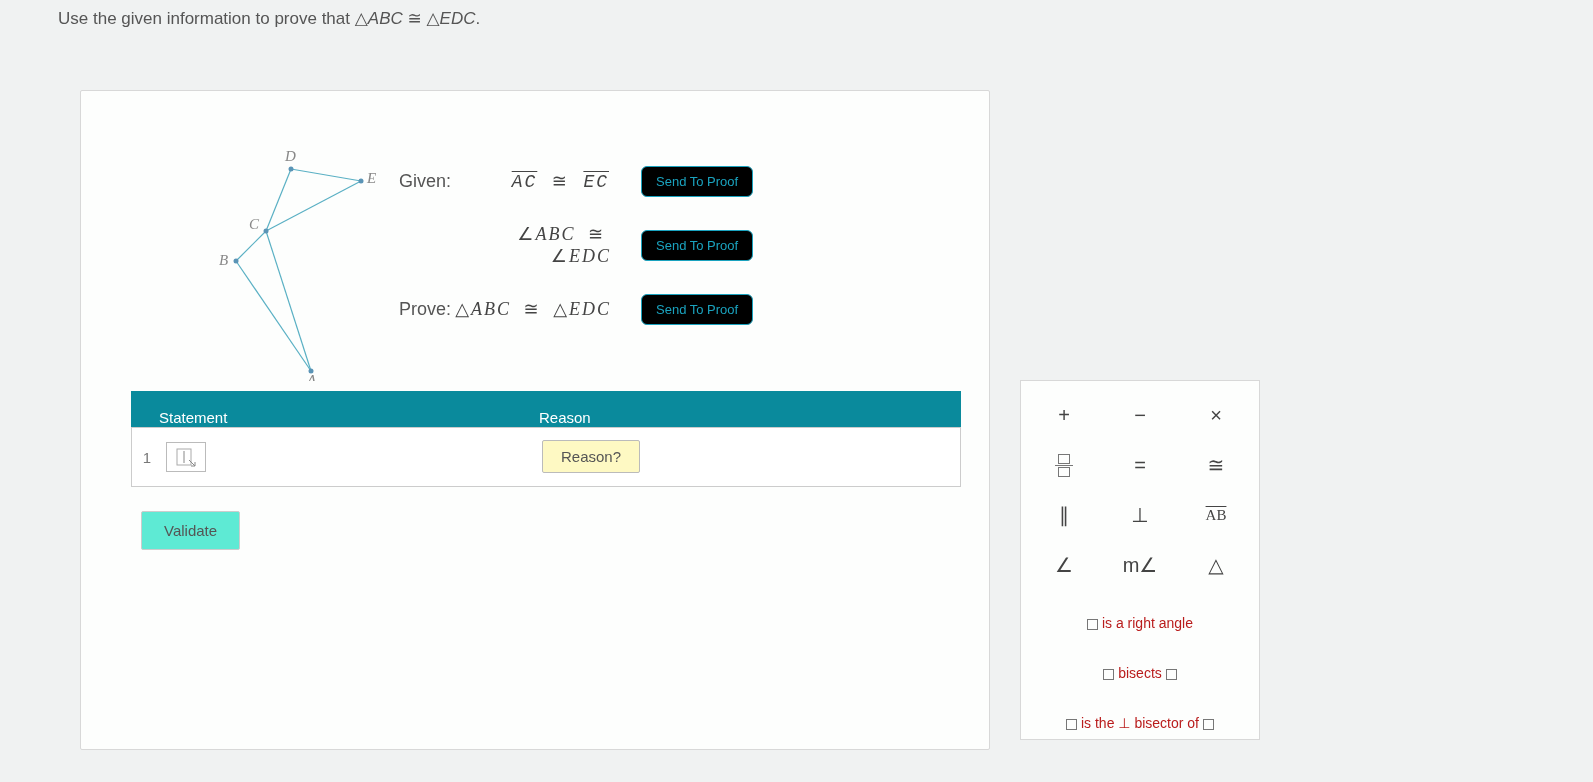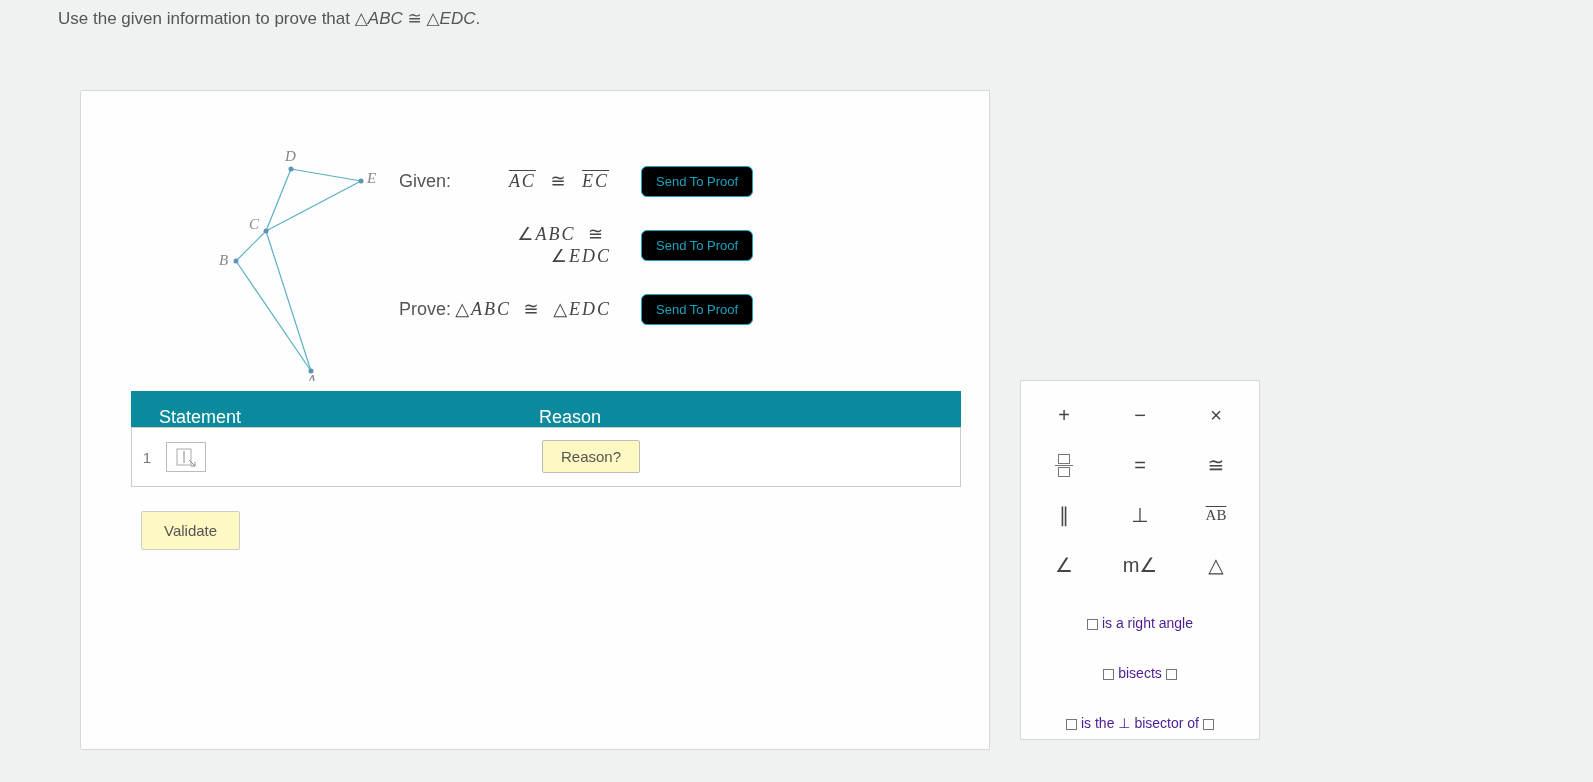--- a/index.html
+++ b/index.html
@@ -52,21 +52,21 @@
   color:#444;
 }
 .given-row {
   display: flex;
   align-items: center;
   height: 60px;
   margin-bottom: 4px;
 }
 .given-row .prefix { font-size: 18px; color:#555; width: 70px; text-align: right; }
 .given-row .mathexpr { font-size: 18px; font-style: italic; width: 160px; text-align: right; font-family: Georgia, serif; letter-spacing: 2px;}
-.over { text-decoration: overline; padding: 0 2px;}
+.over { text-decoration: overline; padding: 0 2px; font-family: Liberation Mono, monospace;}
 
 .proofbtn {
   margin-left: 30px;
   border: 1px solid #1aa3bf;
   background: #000000;
   color: #1aa3bf;
   padding: 7px 14px;
   font-size: 13px;
   border-radius: 6px;
   cursor: pointer;
@@ -75,21 +75,21 @@
 .table-head {
   position: absolute;
   top: 300px;
   left: 50px;
   width: 830px;
   height: 52px;
   background: #0a8a9c;
   color:#fff;
   display:flex;
   align-items:center;
-  font-size: 18px;
+  font-size: 15px;
 }
 .table-head .st-col { width: 390px; padding-left: 28px; }
 .table-head .re-col { flex:1; padding-left: 18px; }
 
 .table-row {
   position:absolute;
   top: 336px;
   left: 50px;
   width: 830px;
   height: 60px;
@@ -114,21 +114,21 @@
   padding: 7px 18px;
   font-size: 15px;
   color:#555;
   background:#fef9c3;
   border-radius:2px;
 }
 .validate-btn {
   position:absolute;
   top: 420px;
   left: 60px;
-  background:#fef9c3;
+  background:#5eead4;
   border:1px solid #ccc;
   color:#555;
   padding: 10px 22px;
   font-size: 15px;
   border-radius:2px;
   cursor:pointer;
 }
 
 .palette {
   position:absolute;
@@ -157,21 +157,21 @@
 .frac-icon {
   display:flex; flex-direction:column; align-items:center; font-size:10px;
 }
 .frac-icon .box { width:12px; height:10px; border:1px solid #777; }
 .frac-icon .bar { width:18px; height:1px; background:#777; margin:1px 0;}
 .small-box { display:inline-block; width:11px; height:11px; border:1px solid #777; vertical-align:middle;}
 .pal-phrase {
   margin-top: 22px;
   text-align:center;
   font-size: 14px;
-  color:#4c1d95;
+  color:#b91c1c;
   padding: 6px 0;
   cursor:pointer;
 }
 </style>
 </head>
 <body>
 
 <div class="instruction">
   <span>Use the given information to prove that </span>
   <span class="math"><span class="tri-sym"></span><span>ABC</span></span>

